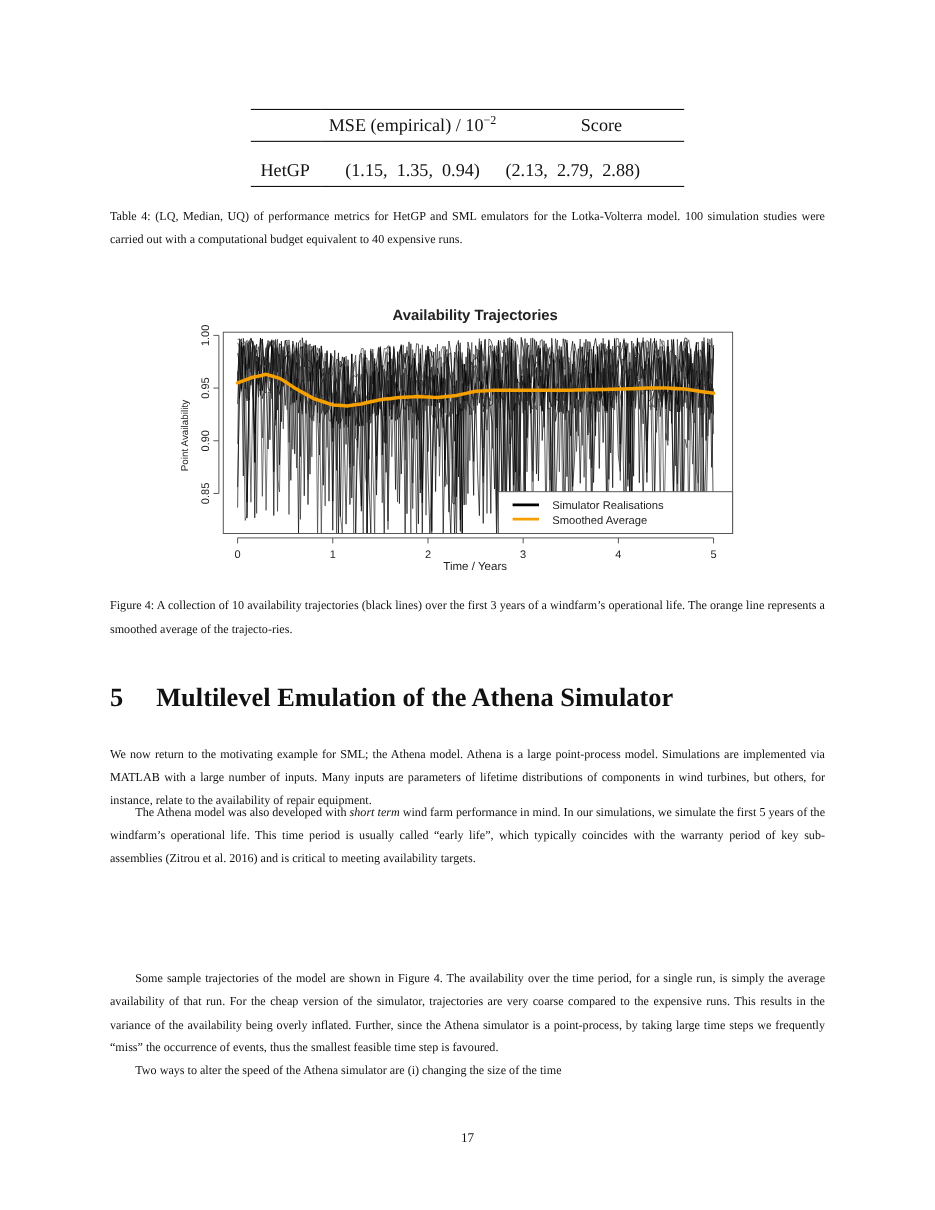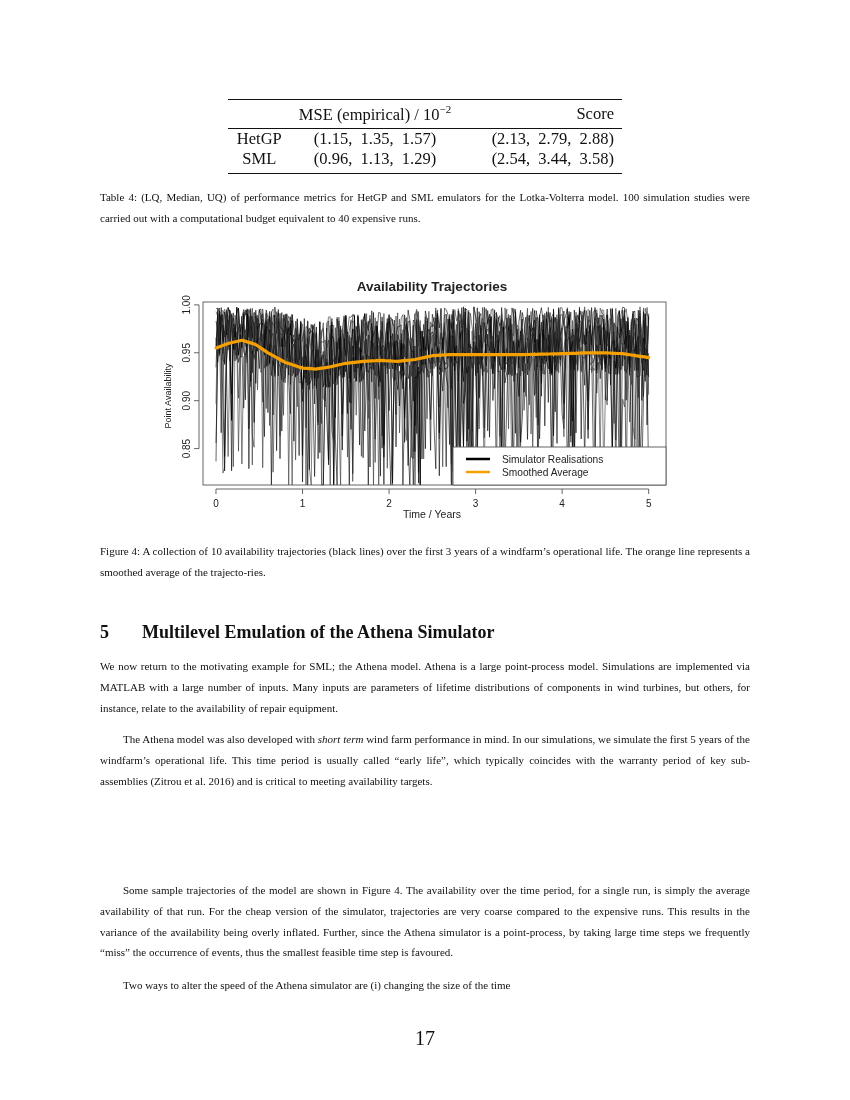--- a/index.html
+++ b/index.html
@@ -7,68 +7,63 @@
          font-family: "DejaVu Serif", "Liberation Serif", serif; color: #111; }
 
   
   #results-table { position: absolute; left: 228px; top: 99px; width: 394px;
     border-collapse: collapse; font-family: "Liberation Serif", serif; font-size: 16.5px; }
   #results-table th, #results-table td { padding: 0; font-weight: normal; white-space: nowrap; }
   #results-table thead tr { height: 29px; margin-top: 28px; }
   #results-table thead { border-top: 1.6px solid #111; border-bottom: 1px solid #111; }
   #results-table tbody { border-bottom: 1.6px solid #111; }
   #results-table tbody tr { height: 20px; }
-  #results-table tbody tr:first-child td { padding-top: 0; }
+  #results-table tbody tr:first-child td { padding-top: 16px; }
   #results-table tbody tr:last-child td { padding-bottom: 4px; }
   .col-name { width: 70px; text-align: center; }
   .col-mse { width: 176px; text-align: center; }
-  .col-score { width: 148px; text-align: right; padding-right: 8px !important; }
+  .col-score { width: 148px; padding-right: 8px !important; }
   sup { font-size: 11px; }
 
   .text-block { position: absolute; left: 100px; width: 650px; font-family: "Liberation Serif", serif;
     font-size: 11px; line-height: 20.8px; text-align: justify; }
   .text-block p { margin: 0; }
   .indent { text-indent: 23px; }
 
   #table-caption { top: 187px; }
   #figure-caption { top: 541px; }
   #section-heading { position: absolute; left: 100px; top: 622px; font-family: "Liberation Serif", serif;
-    font-size: 18px; font-weight: bold; margin: 0; }
+    font-size: 24px; font-weight: bold; margin: 0; }
   #section-heading .num { display: inline-block; width: 42px; }
-  #para1 { top: 656px; }
+  #para1 { top: 676px; }
   #para2 { top: 729px; }
   #para3 { top: 880px; }
-  #para4 { top: 963px; margin-top: 12px; }
+  #para4 { top: 963px; }
   #page-number { position: absolute; left: 0; width: 850px; top: 1027px; text-align: center;
-    font-family: "Liberation Serif", serif; font-size: 20px; }
+    font-family: "Liberation Serif", serif; font-size: 12px; }
 
   #chart { position: absolute; left: 150px; top: 272px; }
   #chart text { font-family: "Liberation Sans", sans-serif; fill: #222; }
 </style>
 </head>
 <body>
 
 <table id="results-table">
   <thead>
     <tr>
       <th class="col-name"></th>
       <th class="col-mse"><span>MSE (empirical) / 10</span><sup>−2</sup></th>
       <th class="col-score" style="padding-left:20px;">Score</th>
     </tr>
   </thead>
   <tbody>
     <tr>
       <td class="col-name">HetGP</td>
-      <td class="col-mse" style="white-space:pre">(1.15,  1.35,  1.57)</td>
+      <td class="col-mse" style="white-space:pre">(1.15,  1.35,  0.94)</td>
       <td class="col-score" style="white-space:pre">(2.13,  2.79,  2.88)</td>
-    </tr>
-    <tr>
-      <td class="col-name">SML</td>
-      <td class="col-mse" style="white-space:pre">(0.96,  1.13,  1.29)</td>
-      <td class="col-score" style="white-space:pre">(2.54,  3.44,  3.58)</td>
     </tr>
   </tbody>
 </table>
 
 <div id="table-caption" class="text-block">
   <p>Table 4: (LQ, Median, UQ) of performance metrics for HetGP and SML emulators for the Lotka-Volterra model. 100 simulation studies were carried out with a computational budget equivalent to 40 expensive runs.</p>
 </div>
 
 <svg id="chart" width="530" height="255" viewBox="0 0 530 255" xmlns="http://www.w3.org/2000/svg">
   <text id="chart-title" x="282" y="19" text-anchor="middle" font-size="13.5" font-weight="bold">Availability Trajectories</text>

